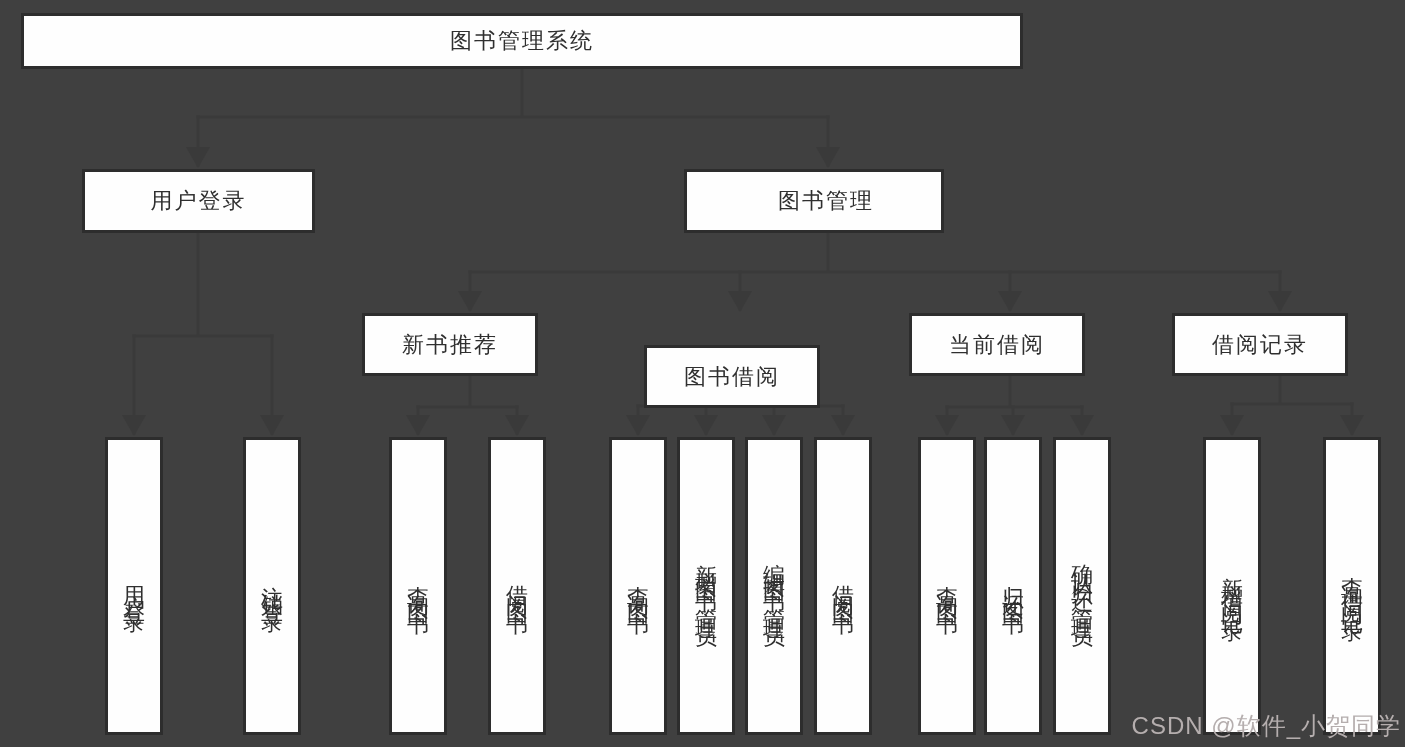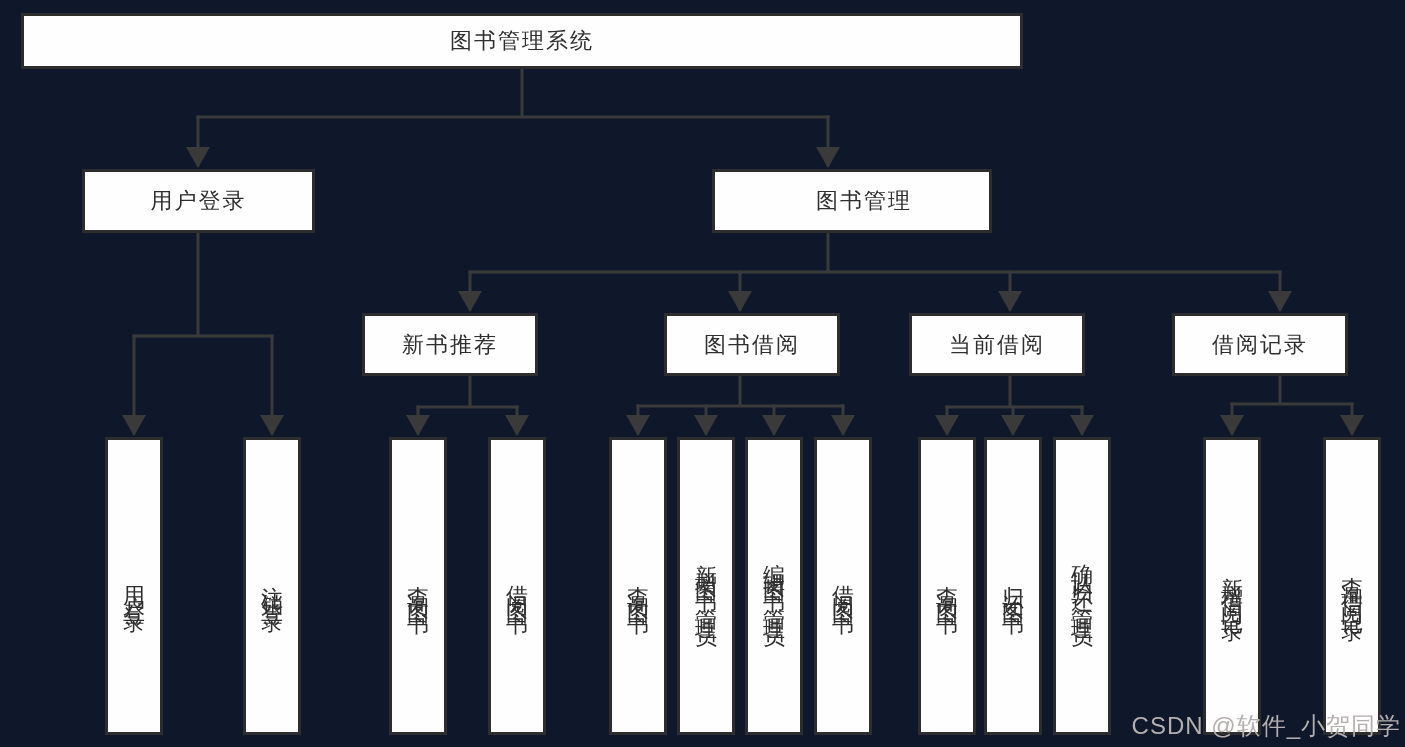--- a/index.html
+++ b/index.html
@@ -5,21 +5,21 @@
   html, body {
     margin: 0;
     padding: 0;
     background: #ffffff;
     font-family: "Liberation Sans", "DejaVu Sans", sans-serif;
   }
   .stage {
     position: relative;
     width: 1405px;
     height: 747px;
-    background: #0f172a;
+    background: #404040;
     overflow: hidden;
     text-align: right;
   }
   svg.connectors {
     position: absolute;
     left: 0; top: 0;
     width: 1405px;
     height: 747px;
   }
   .node {
@@ -113,28 +113,28 @@
     </g>
   </svg>
 
   <div class="node root">
     <span class="h-label">图书管理系统</span>
   </div>
 
   <div class="node l2" style="left:82px; width:233px;">
     <span class="h-label">用户登录</span>
   </div>
-  <div class="node l2" style="left:712px; width:280px;padding-left:24px;">
+  <div class="node l2" style="left:684px; width:260px;padding-left:24px;">
     <span class="h-label">图书管理</span>
   </div>
 
   <div class="node l3" style="left:362px;">
     <span class="h-label">新书推荐</span>
   </div>
-  <div class="node l3" style="left:664px;">
+  <div class="node l3" style="left:644px;margin-top:32px;">
     <span class="h-label">图书借阅</span>
   </div>
   <div class="node l3" style="left:890px;margin-left:19px;">
     <span class="h-label">当前借阅</span>
   </div>
   <div class="node l3" style="left:1172px;">
     <span class="h-label">借阅记录</span>
   </div>
 
   <div class="node leaf" style="left:105px;">

